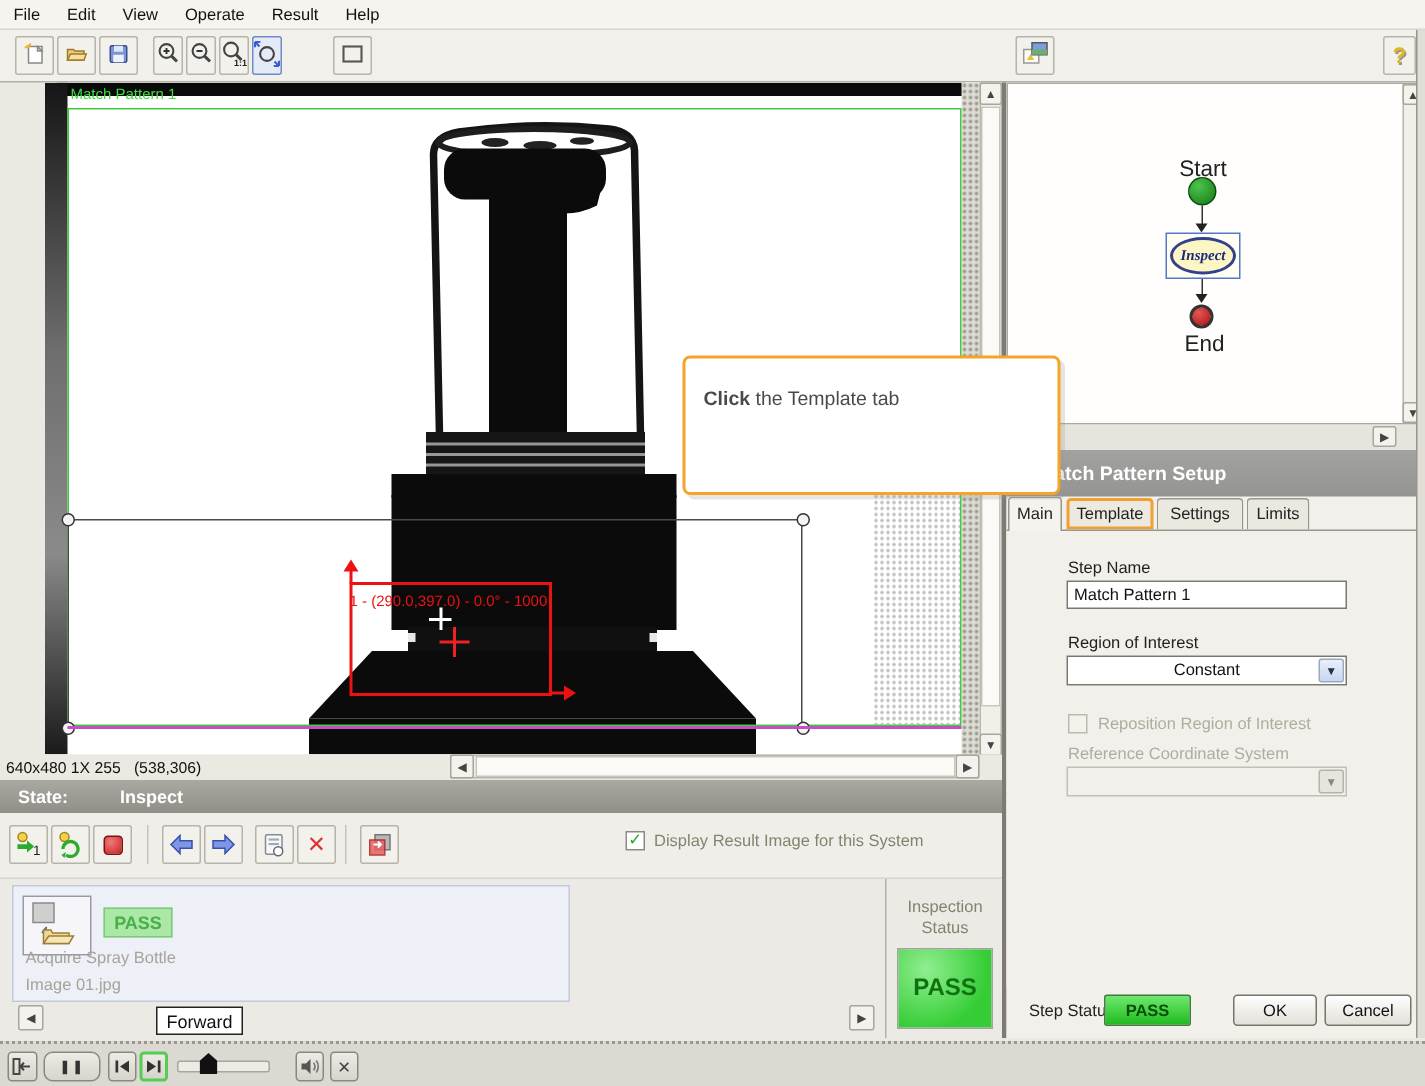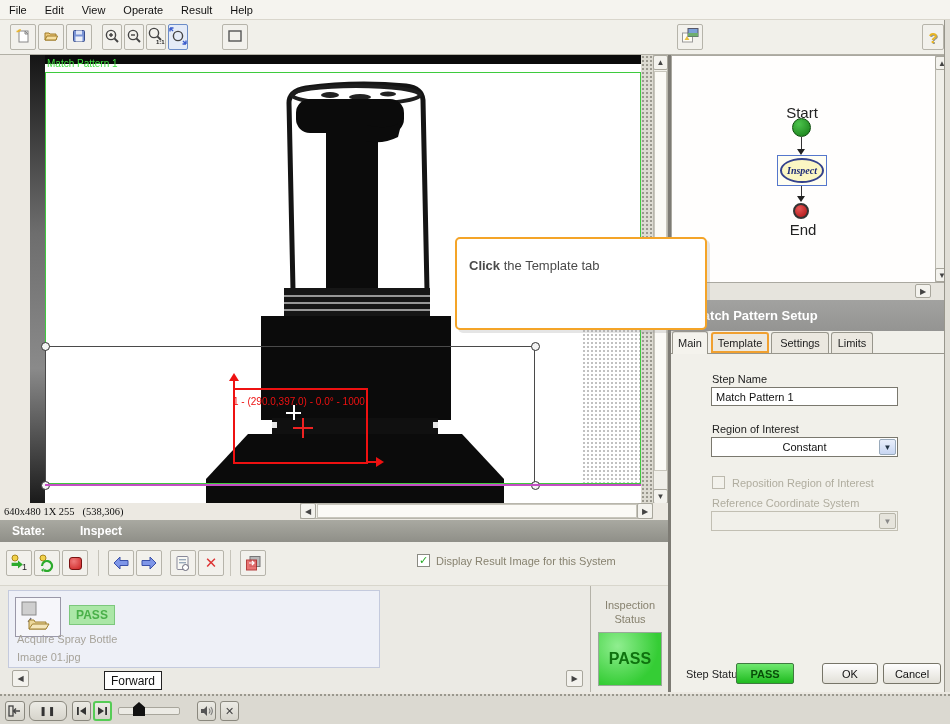--- a/index.html
+++ b/index.html
@@ -29,21 +29,21 @@
   .arrow-up { position:absolute; left:199px; top:318px; width:0; height:0; border-left:5px solid transparent; border-right:5px solid transparent; border-bottom:8px solid #ee1111; }
   .axis-v { position:absolute; left:203px; top:324px; width:2px; height:10px; background:#ee1111; }
   .axis-h { position:absolute; left:338px; top:406px; width:9px; height:2px; background:#ee1111; }
   .arrow-right { position:absolute; left:346px; top:402px; width:0; height:0; border-top:5px solid transparent; border-bottom:5px solid transparent; border-left:8px solid #ee1111; }
   .crosshair-white i { position:absolute; background:#fff; }
   .crosshair-red i { position:absolute; background:#ee2222; }
 
   
   .sb { background:#f0efe9; border:1px solid #b8b6ac; }
   .sb-btn { position:absolute; width:15px; height:15px; background:#f3f2ed; border:1px solid #a8a69c; border-radius:2px; font-size:8px; color:#444; display:flex; align-items:center; justify-content:center; }
-  #status-row { left:0; top:503px; width:668px; height:17px; background:#ece9e2;font-family:Liberation Serif, serif; }
+  #status-row { left:0; top:503px; width:668px; height:17px; background:#ece9e2; }
   #status-text { position:absolute; left:4px; top:3px; font-size:10.5px; color:#111; }
 
   
   #state-header { left:0; top:520px; width:668px; height:22px; background:linear-gradient(#a9a9a1,#8f8f88); color:#fff; font-weight:bold; font-size:12px; }
   #state-toolbar { left:0; top:542px; width:668px; height:44px; background:#efeee8; border-bottom:1px solid #d8d6cc; }
   .stb { position:absolute; top:8px; width:26px; height:26px; background:#f2f1ec; border:1px solid #b6b4aa; border-radius:2px; display:flex; align-items:center; justify-content:center; }
   .vsep { position:absolute; top:8px; width:1px; height:26px; background:#c6c4ba; }
   #display-check { position:absolute; left:417px; top:12px; display:flex; align-items:center; gap:6px; color:#87826f; }
   .cbx { width:13px; height:13px; background:#fff; border:1px solid #8a8a82; font-size:11px; font-weight:bold; color:#22aa22; line-height:11px; text-align:center; }
   #state-content { left:0; top:586px; width:668px; height:106px; background:#ebeae4; }

